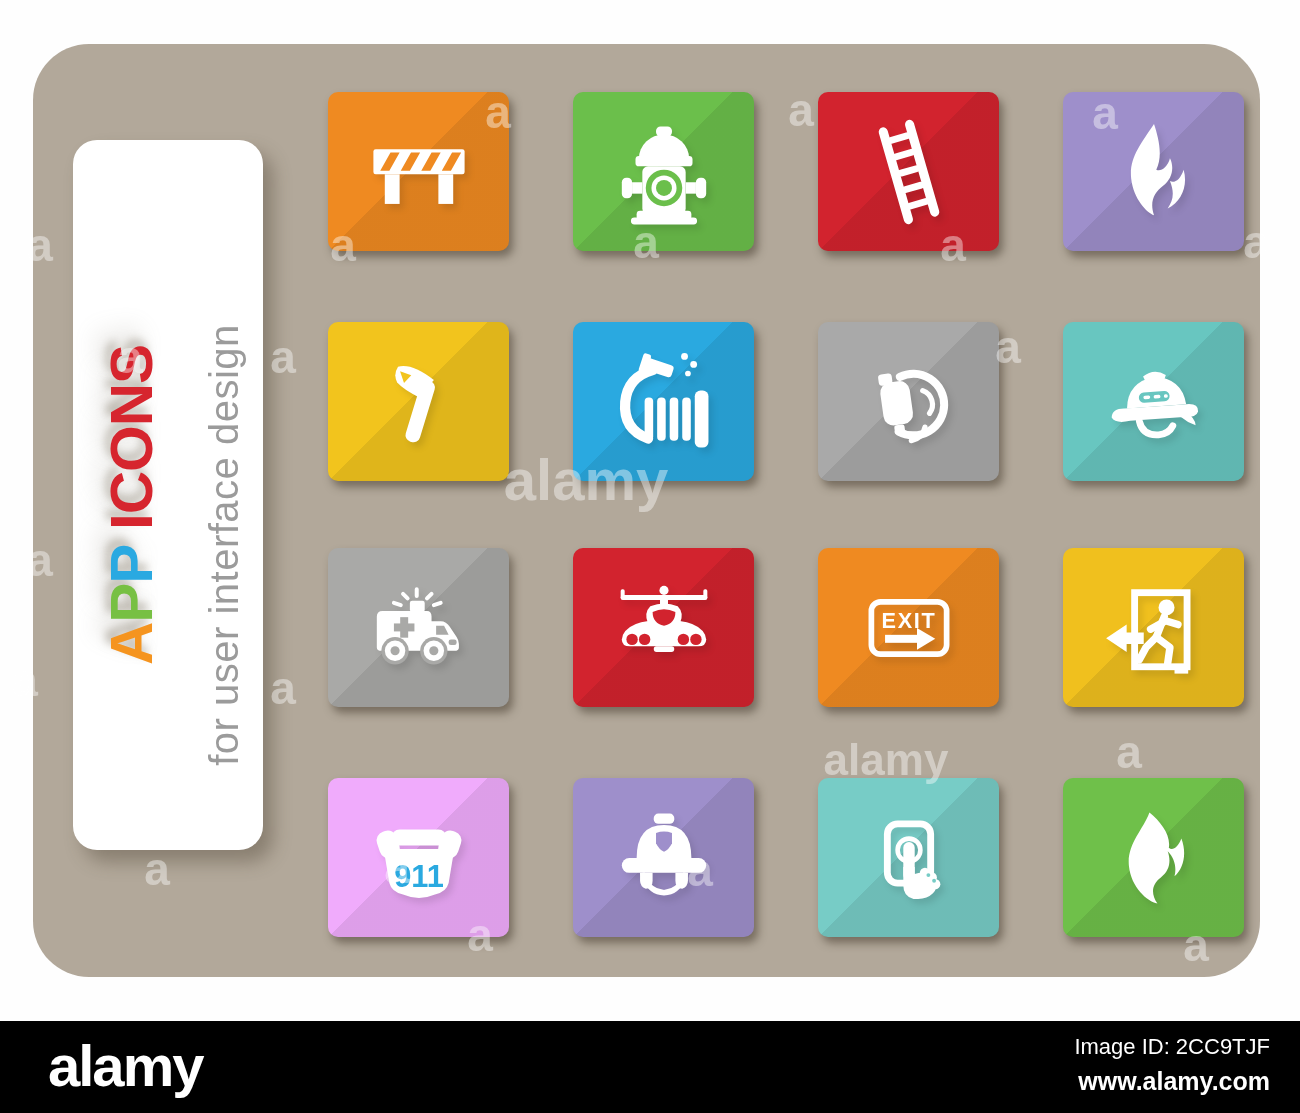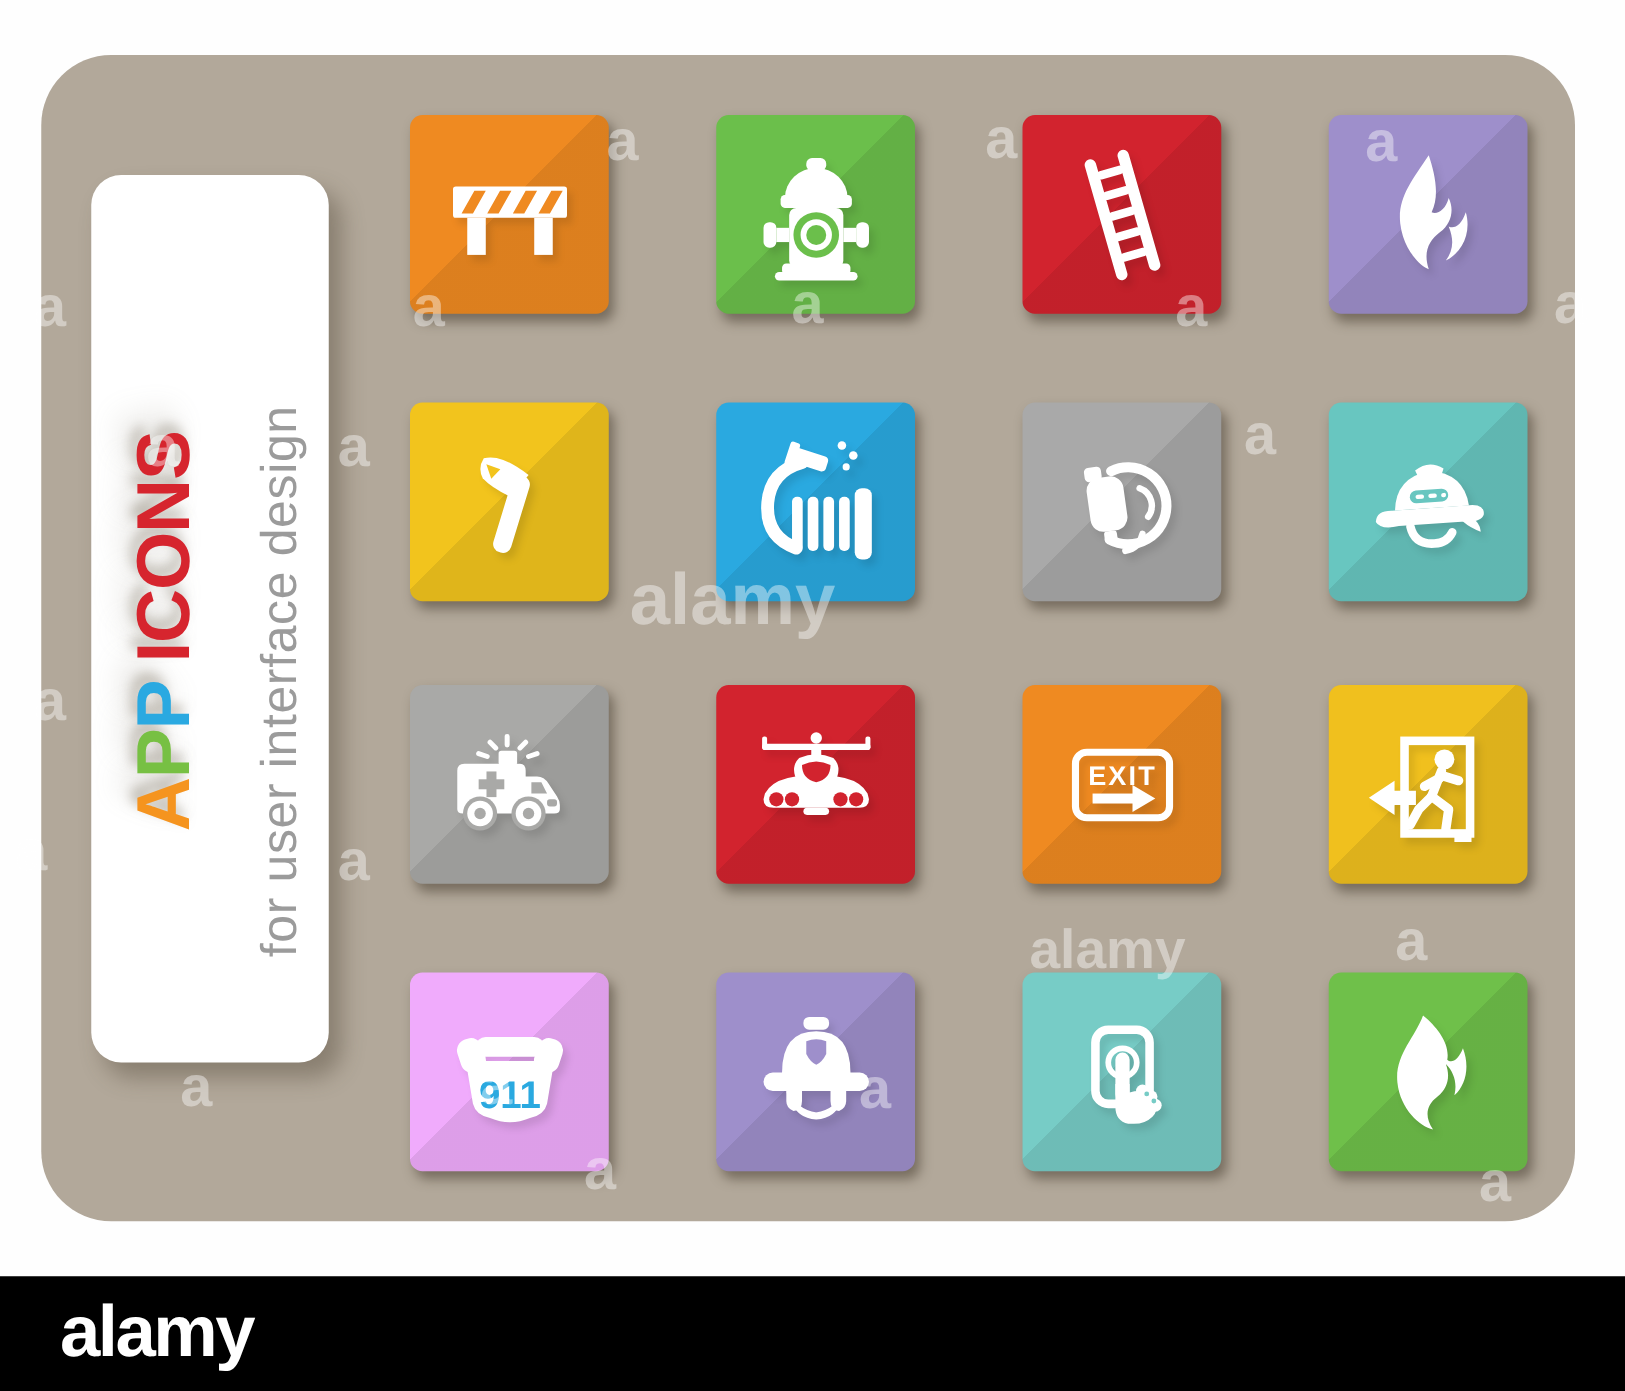--- a/index.html
+++ b/index.html
@@ -9,21 +9,21 @@
           background:#b2a89a;border-radius:56px;}
   
   .card{position:absolute;left:73px;top:140px;width:190px;height:710px;background:#ffffff;
         border-radius:24px;box-shadow:10px 12px 18px rgba(70,60,45,.38);z-index:2;}
   .vtitle{position:absolute;left:58px;top:365px;transform:translate(-50%,-50%) rotate(-90deg);
           white-space:nowrap;font-size:60px;font-weight:bold;letter-spacing:-1px;
           text-shadow:7px -5px 9px rgba(150,142,128,.55),18px -13px 22px rgba(150,142,128,.30);}
   .vsub{position:absolute;left:151px;top:405px;transform:translate(-50%,-50%) rotate(-90deg);
         white-space:nowrap;font-size:40px;font-weight:400;color:#9b9b9b;letter-spacing:.5px;}
   
-  .tile{position:absolute;width:159px;height:159px;border-radius:10px;
+  .tile{position:absolute;width:181px;height:159px;border-radius:10px;
         box-shadow:4px 6px 9px rgba(60,50,36,.5);
         display:flex;align-items:center;justify-content:center;z-index:1;}
   .tile .shade{position:absolute;inset:0;border-radius:10px;
         background:linear-gradient(135deg,rgba(0,0,0,0) 47%,rgba(0,0,0,.08) 47%);}
   .tile svg{position:relative;width:114px;height:114px;
         filter:drop-shadow(4px 5px 3px rgba(0,0,0,.10));}
   
   .wm{position:absolute;transform:translate(-50%,-50%);color:#ffffff;opacity:.42;
       font-weight:bold;line-height:1;pointer-events:none;z-index:6;}
   
@@ -282,14 +282,18 @@
       <span class="wm" style="left: 886px; top: 760px; font-size: 44px;">alamy</span>
       <span class="wm" style="left: 157px; top: 869px; font-size: 46px;">a</span>
       <span class="wm" style="left: 397px; top: 867px; font-size: 46px;">a</span>
       <span class="wm" style="left: 700px; top: 870px; font-size: 46px;">a</span>
       <span class="wm" style="left: 480px; top: 935px; font-size: 46px;">a</span>
       <span class="wm" style="left: 1196px; top: 945px; font-size: 46px;">a</span>
     </div>
 
   <div class="footer">
     <div class="logo">alamy</div>
+    <div class="meta">
+      <div class="id">Image ID: 2CC9TJF</div>
+      <div class="url">www.alamy.com</div>
+    </div>
   </div>
 </div>
 
 </body></html>

